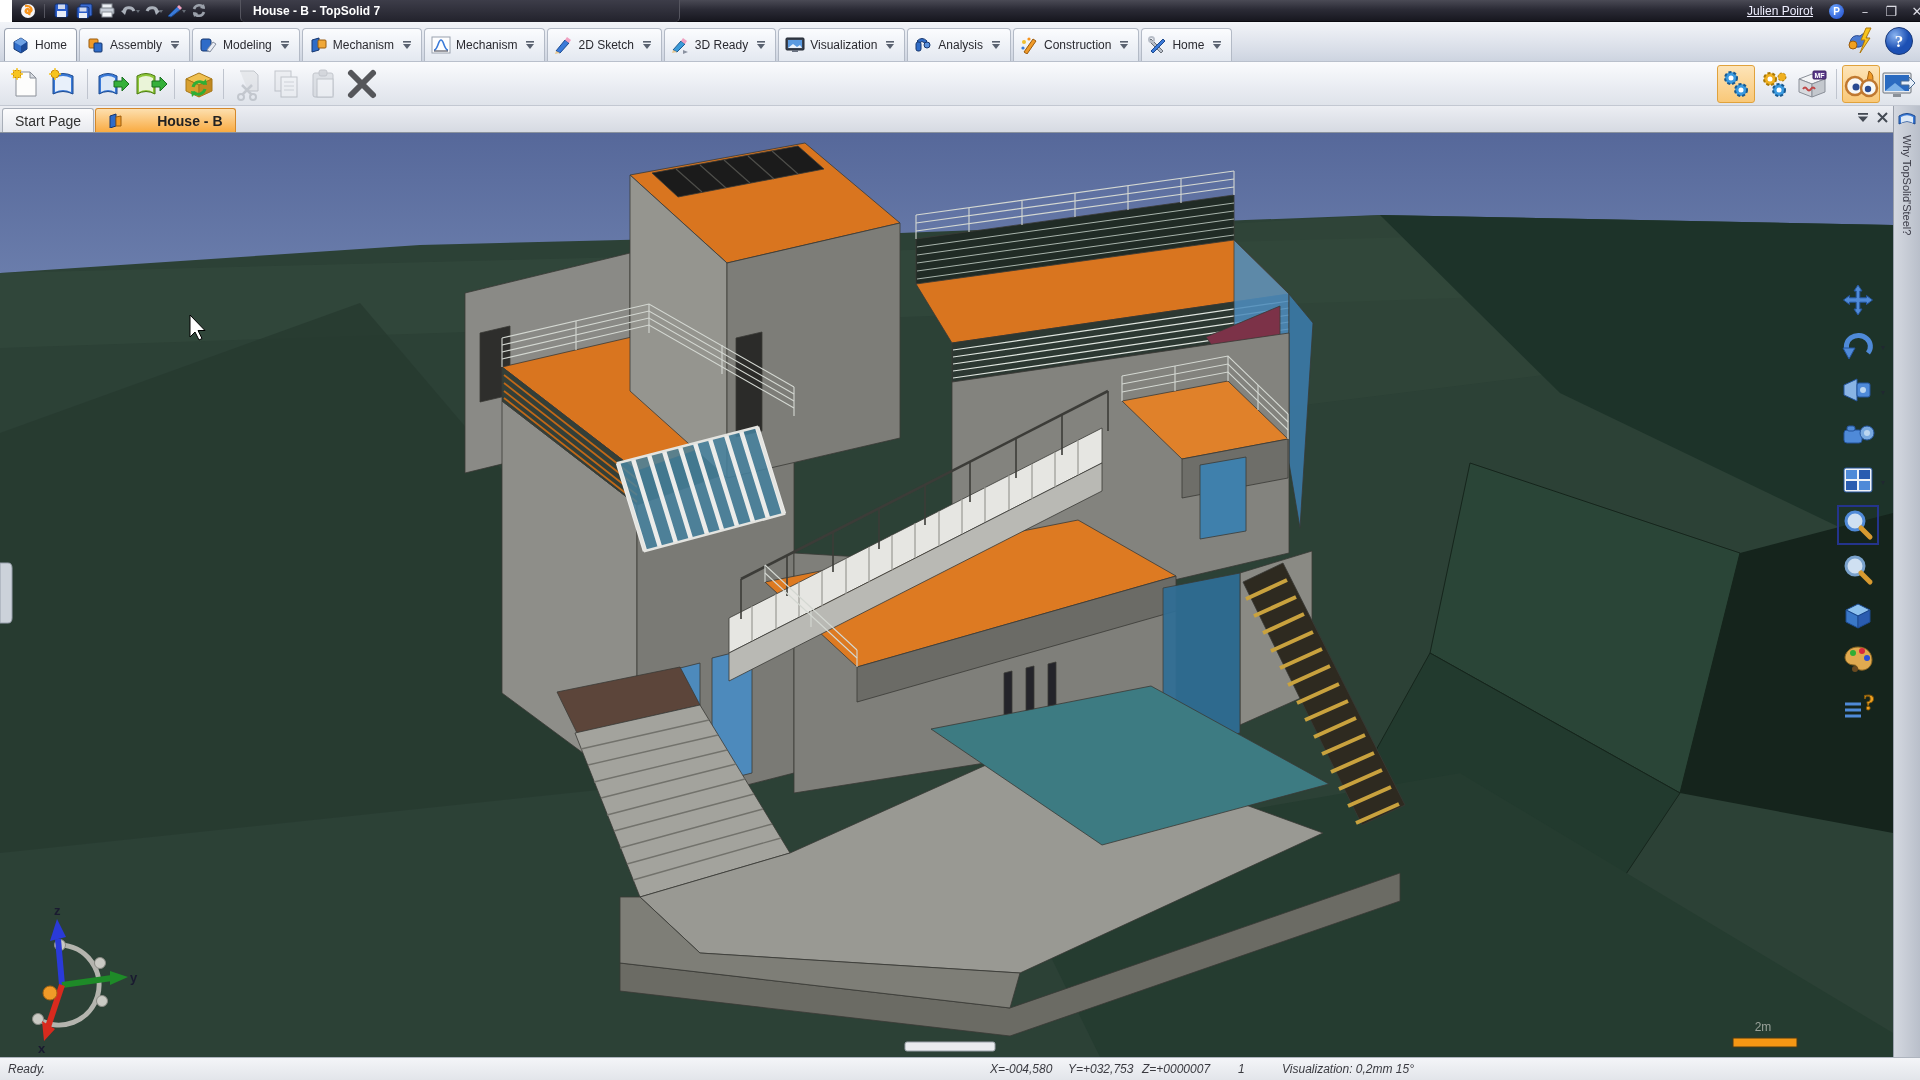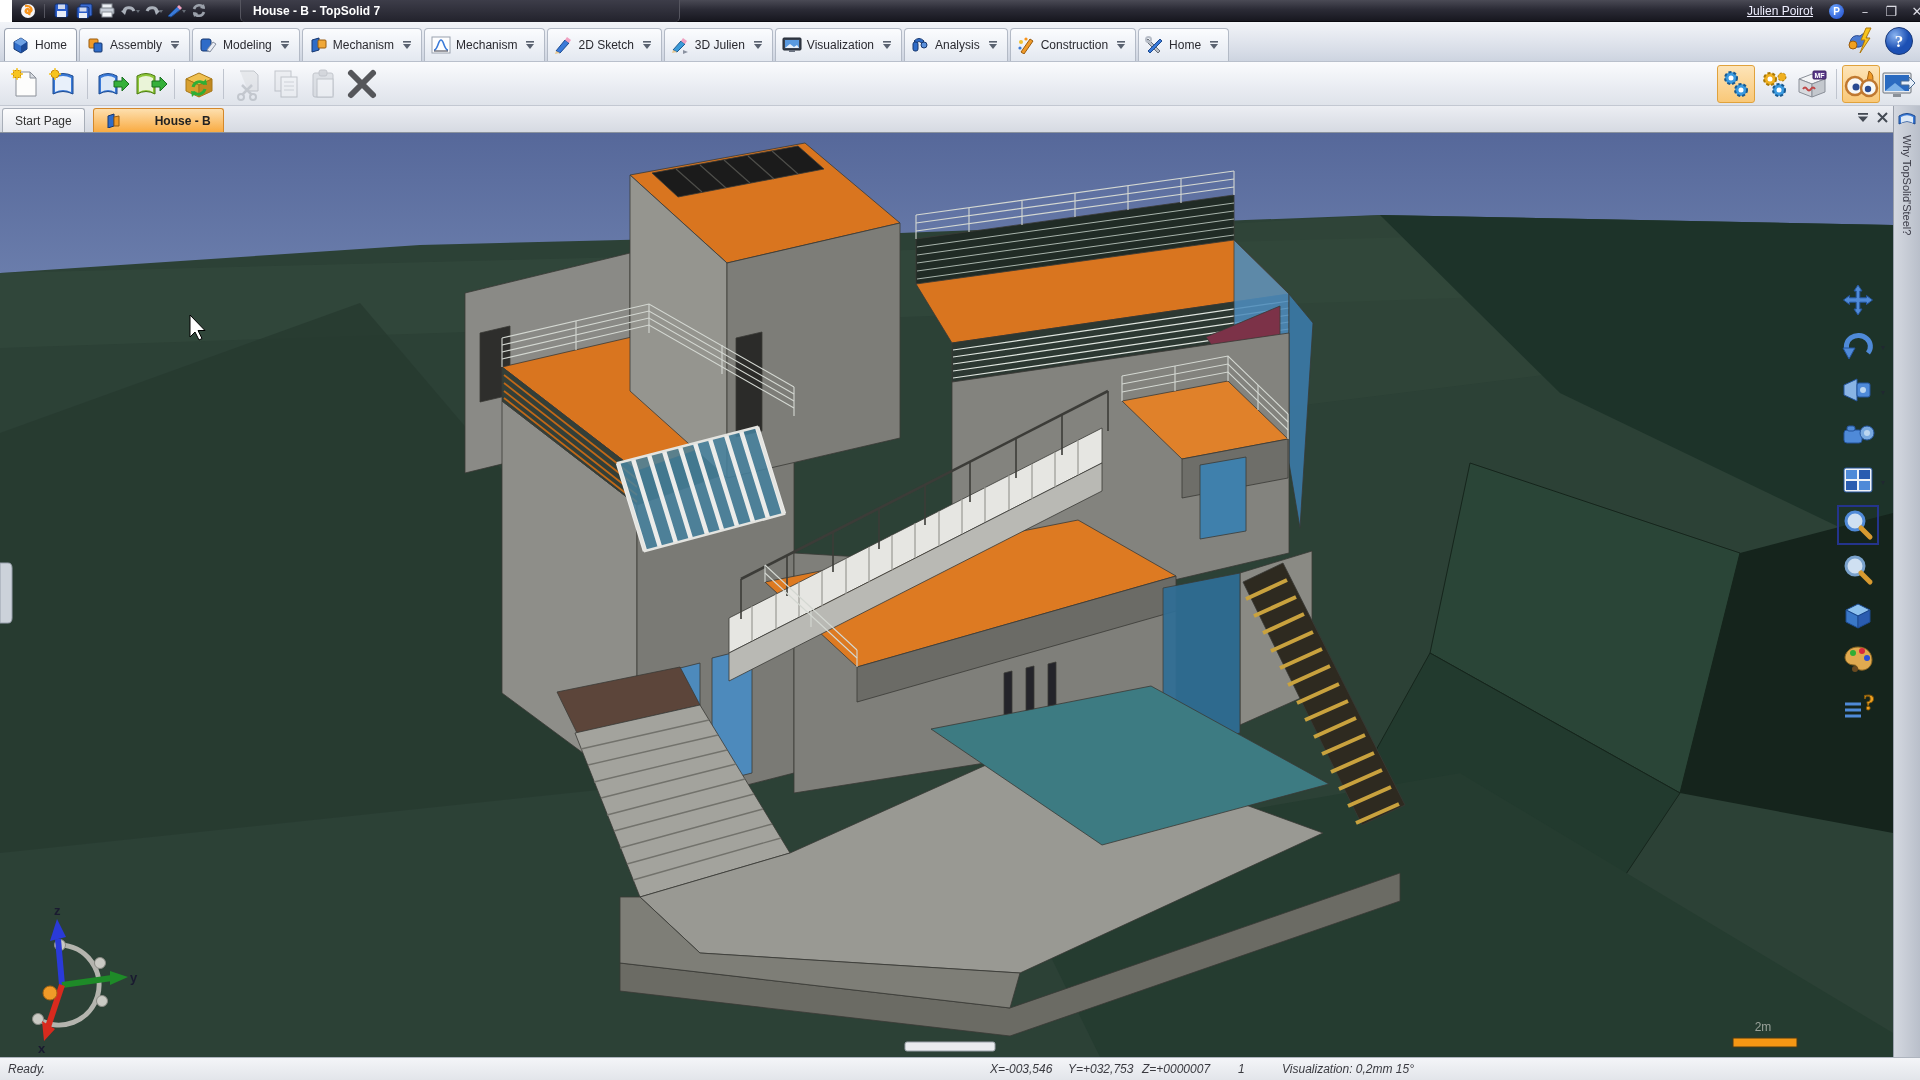--- a/index.html
+++ b/index.html
@@ -49,21 +49,21 @@
   .tb-sep { width:1px; height:30px; background:#bfc4ce; margin:0 5px; }
   #toolbar-right { position:absolute; right:2px; top:65px; display:flex; align-items:center; }
   .tb-btn.hl { background:linear-gradient(#fde4b8,#f9c878); border:1px solid #e0a23c; }
 
   
   #tabbar { position:absolute; left:0; top:106px; width:1893px; height:27px;
     background:linear-gradient(#eceef3,#d6dae2); border-bottom:1px solid #8a929e;
     display:flex; align-items:flex-end; }
   .dtab { height:24px; display:flex; align-items:center; gap:5px; padding:0 12px;
     border:1px solid #a8aeb8; border-bottom:none; border-radius:3px 3px 0 0;
-    background:linear-gradient(#fcfcfd,#e8eaef); margin-right:8px; color:#333; cursor:pointer; font-size:12px;}
+    background:linear-gradient(#fcfcfd,#e8eaef); margin-right:1px; color:#333; cursor:pointer; font-size:14px;}
   .dtab.active { background:linear-gradient(#fddfae,#f9ab42); border-color:#d4882a; font-weight:bold; color:#222;gap:34px;}
   #tabbar-controls { position:absolute; right:32px; top:112px; display:flex; gap:8px; align-items:center; color:#444; }
 
   
   #side-strip { position:absolute; left:1893px; top:106px; width:27px; height:951px;
     background:linear-gradient(90deg,#d4d8e0,#b9bfca); border-left:1px solid #9aa0ac;
     display:flex; flex-direction:column; align-items:center; padding-top:4px; cursor:pointer; }
   #side-strip-label { writing-mode:vertical-rl; font-size:11px; color:#3a3a46; margin-top:8px; white-space:nowrap; }
 
   
@@ -224,21 +224,21 @@
         <polygon points="1,3 9,3 5,8" fill="#5a6270"></polygon>
       </svg>
   </div>
   <div class="rtab">
     <svg width="19" height="18">
         <path d="M2,14 L10,5 L14,8 L6,16 Z" fill="#3a9ad8" stroke="#1c5a90"></path>
         <path d="M10,5 L12,2 L16,5 L14,8 Z" fill="#f0a0c0"></path>
         <path d="M2,14 L6,16 L1,17 Z" fill="#e8c890"></path>
         <path d="M12,14 l5,2 -5,2 z" fill="#8a92a0"></path>
       </svg>
-    <span class="lbl">3D Julien</span>
+    <span class="lbl">3D Ready</span>
     <svg class="chev" width="10" height="8">
         <rect x="1" y="0" width="8" height="1.6" fill="#5a6270"></rect>
         <polygon points="1,3 9,3 5,8" fill="#5a6270"></polygon>
       </svg>
   </div>
   <div class="rtab">
     <svg width="20" height="18">
         <rect x="1" y="2" width="18" height="12" rx="1" fill="#3a4250" stroke="#1e242e"></rect>
         <rect x="3" y="4" width="14" height="8" fill="#5a9ae0"></rect>
         <path d="M3,12 l5,-4 4,3 3,-2 2,3 z" fill="#e8f0fa"></path>
@@ -663,18 +663,18 @@
       <svg width="34" height="34">
           <path d="M4,16 h16 M4,22 h16 M4,28 h16" stroke="#4f8ad8" stroke-width="3"></path>
           <text x="22" y="22" font-size="24" font-weight="bold" fill="#f0a020" stroke="#7a5208" stroke-width="0.8" font-family="Liberation Serif, serif">?</text>
         </svg>
     </span>
   </div>
 </div>
 
 <div id="statusbar">
   <span style="left:8px">Ready.</span>
-  <span style="left:990px">X=-003,546</span>
+  <span style="left:990px">X=-004,580</span>
   <span style="left:1068px">Y=+032,753</span>
   <span style="left:1142px">Z=+0000007</span>
   <span style="left:1238px">1</span>
   <span style="left:1282px">Visualization: 0,2mm 15°</span>
 </div>
 
 </body></html>

